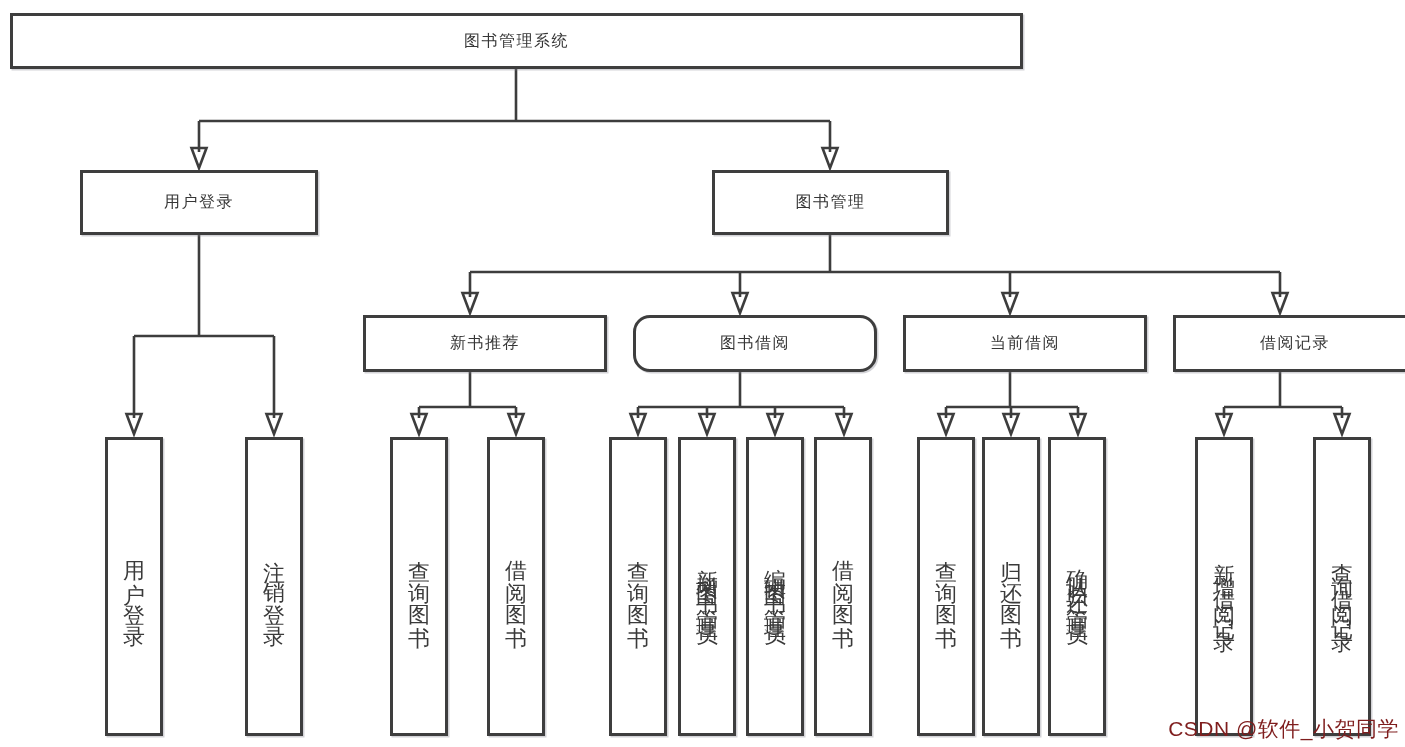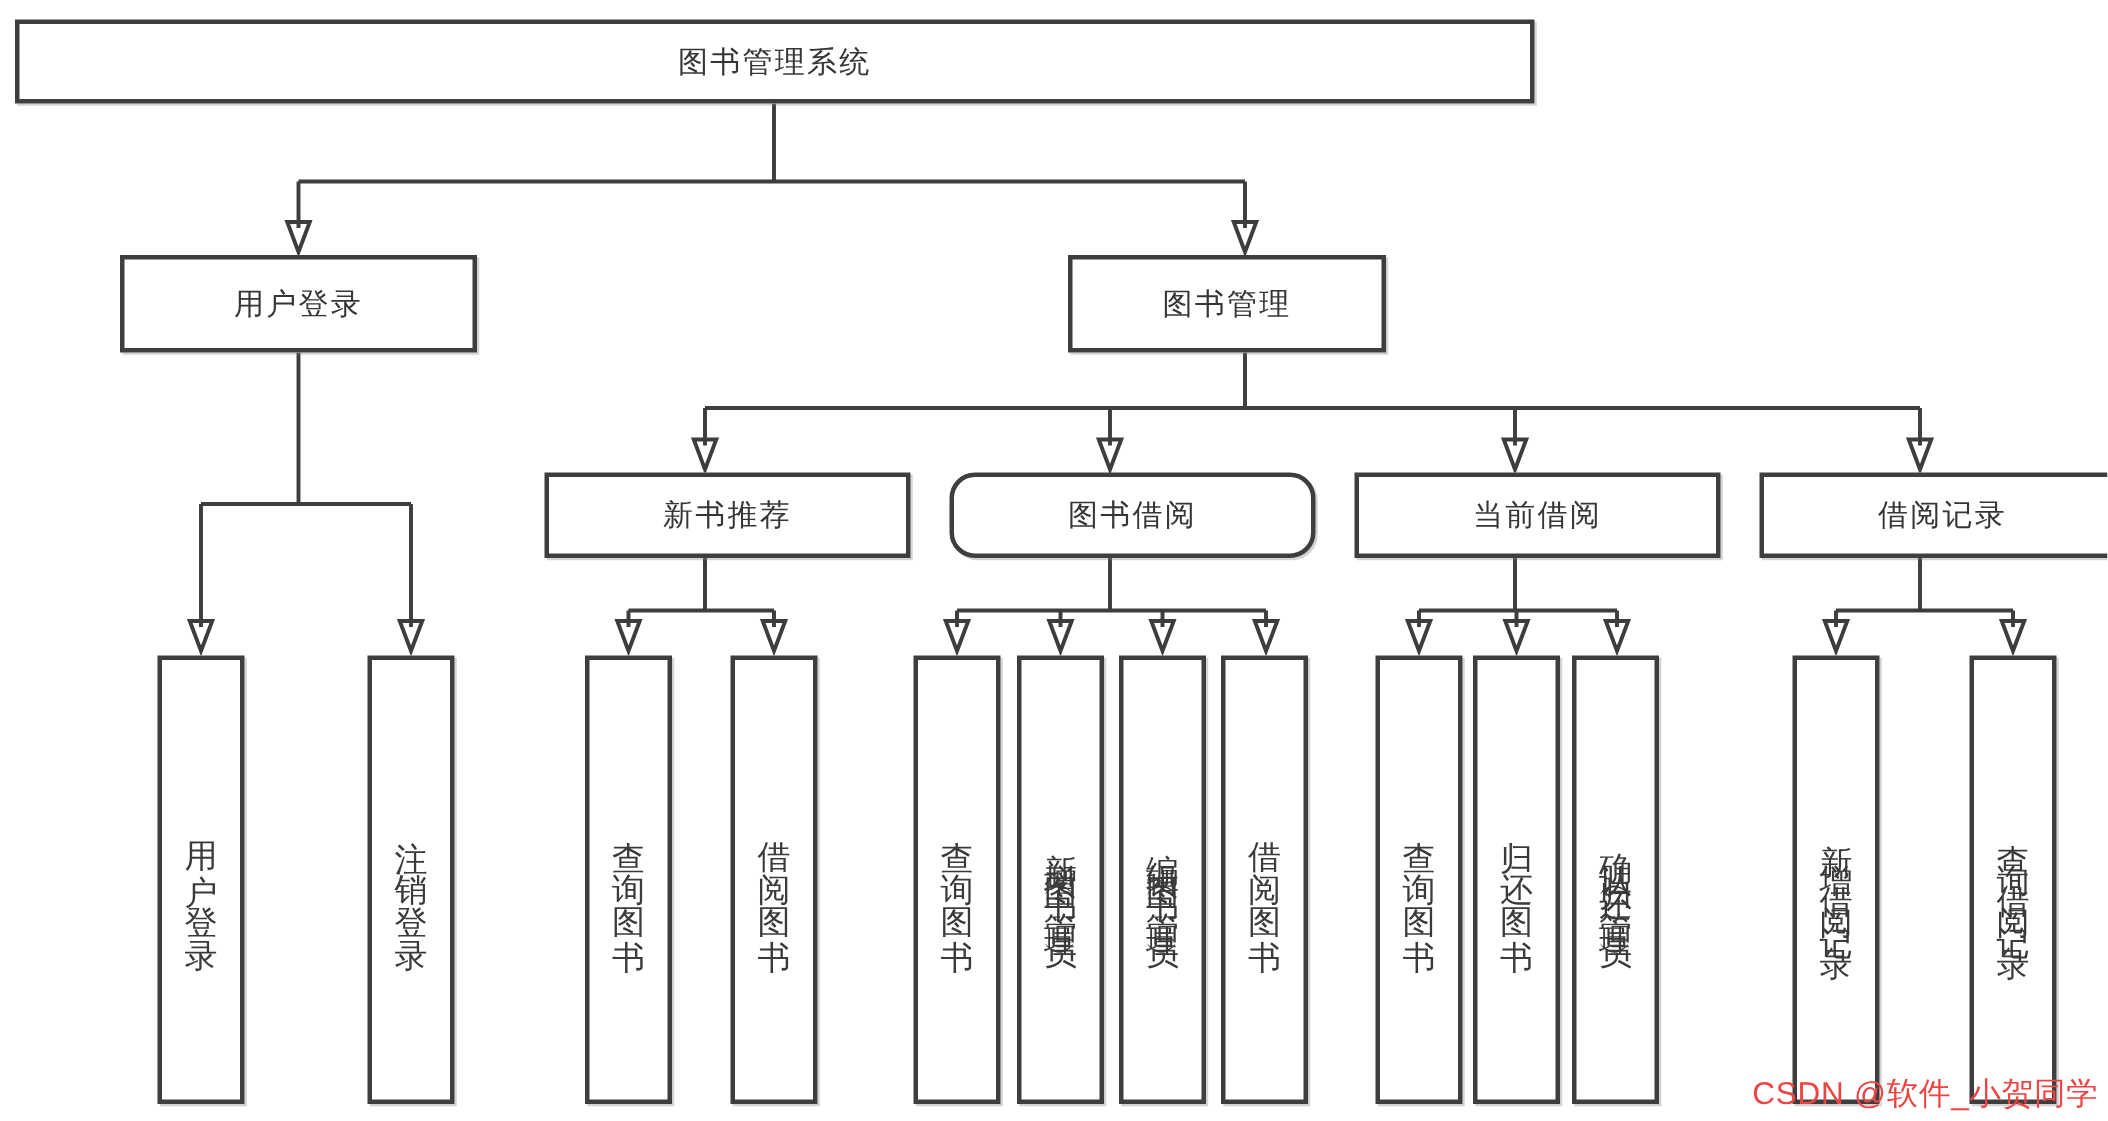--- a/index.html
+++ b/index.html
@@ -8,36 +8,36 @@
 
   svg.wires { position:absolute; left:0; top:0; width:1405px; height:747px; }
   svg.wires path { stroke:#3d3d3d; stroke-width:2.6; fill:none; }
   svg.wires use { fill:#333333; }
 
   .node {
     position:absolute; background:#ffffff; border:3px solid #3e3e3e;
     box-sizing:border-box; display:flex; align-items:center; justify-content:center;
     color:#363636; box-shadow:1.5px 1.5px 0 rgba(130,130,140,0.35);
   }
-  .hlabel { font-size:20px; letter-spacing:1.5px; white-space:nowrap; }
+  .hlabel { font-size:16px; letter-spacing:1.5px; white-space:nowrap; }
 
   .root  { left:10px;  top:13px;  width:1013px; height:56px; }
   .l2a   { left:80px;  top:170px; width:238px;  height:65px; }
-  .l2b   { left:712px; top:170px; width:212px;  height:65px; }
+  .l2b   { left:712px; top:170px; width:237px;  height:65px; }
   .l3    { top:315px; width:244px; height:57px; }
   .l3a { left:363px; } .l3b { left:633px;border-radius:17px; } .l3c { left:903px; } .l3d { left:1173px; }
 
   .leaf { top:437px; width:58px; height:299px; }
   .vtext { writing-mode:vertical-rl; font-size:22px; color:#3a3a3a; line-height:1; }
   .sp4 { letter-spacing:22px; }
   .sp6 { letter-spacing:14px; }
   .sp9 { letter-spacing:8px; }
 
   .watermark {
-    position:absolute; right:6px; bottom:4px; font-size:21px; color:#ef4444;
+    position:absolute; right:6px; bottom:4px; font-size:21px; color:#7f1d1d;
     letter-spacing:0.5px; z-index:5; white-space:nowrap;
   }
 </style>
 </head>
 <body>
 
 <div class="canvas">
 
   <svg class="wires" viewBox="0 0 1405 747">
     <defs>

